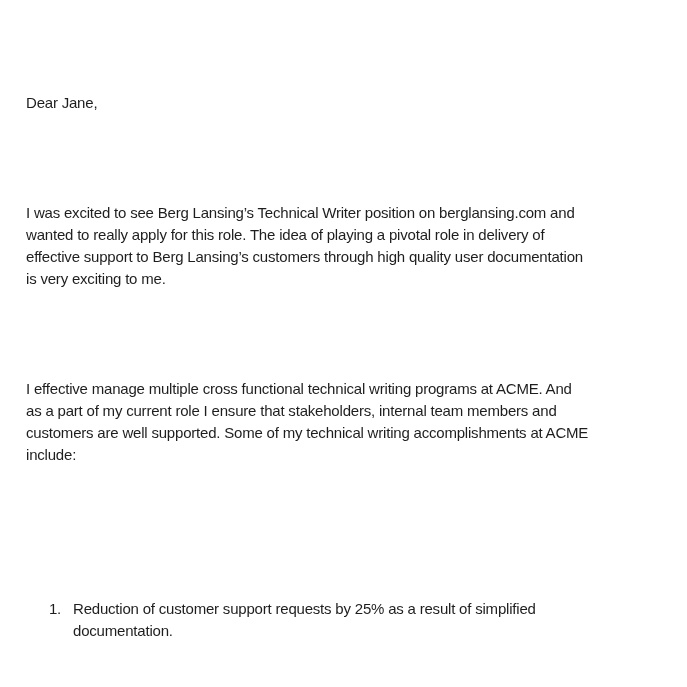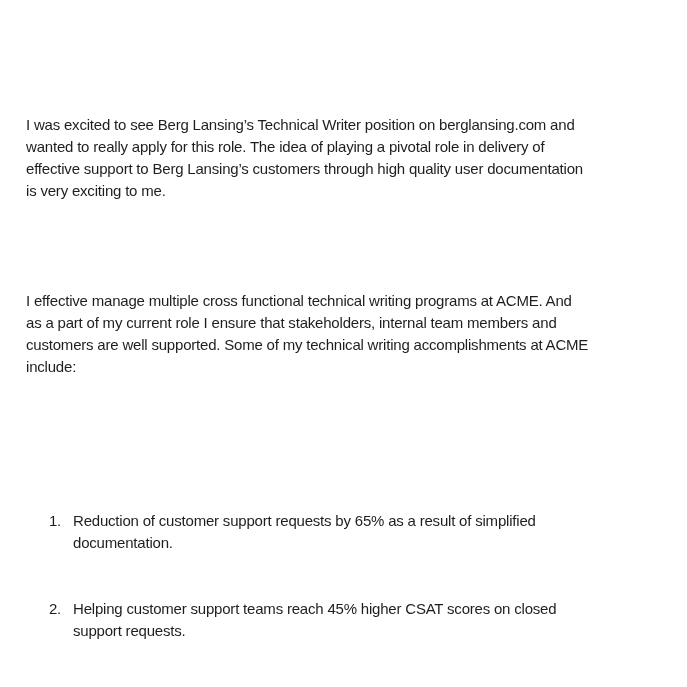--- a/index.html
+++ b/index.html
@@ -41,35 +41,36 @@
   }
   .list-text {
     flex: 1 1 auto;
   }
 </style>
 </head>
 <body>
 
 <div class="letter">
 
+  <div class="block">Dear Jane,</div>
 
   <div class="block">I was excited to see Berg Lansing’s Technical Writer position on berglansing.com and
 wanted to really apply for this role. The idea of playing a pivotal role in delivery of
 effective support to Berg Lansing’s customers through high quality user documentation
 is very exciting to me.</div>
 
   <div class="block">I effective manage multiple cross functional technical writing programs at ACME. And
 as a part of my current role I ensure that stakeholders, internal team members and
 customers are well supported. Some of my technical writing accomplishments at ACME
 include:</div>
 
   <div class="list-block">
     <div class="list-row">
       <span class="list-num">1.</span>
-      <span class="list-text">Reduction of customer support requests by 65% as a result of simplified
+      <span class="list-text">Reduction of customer support requests by 25% as a result of simplified
 documentation.</span>
     </div>
     <div class="list-row">
       <span class="list-num">2.</span>
       <span class="list-text">Helping customer support teams reach 45% higher CSAT scores on closed
 support requests.</span>
     </div>
     
     
   </div>

